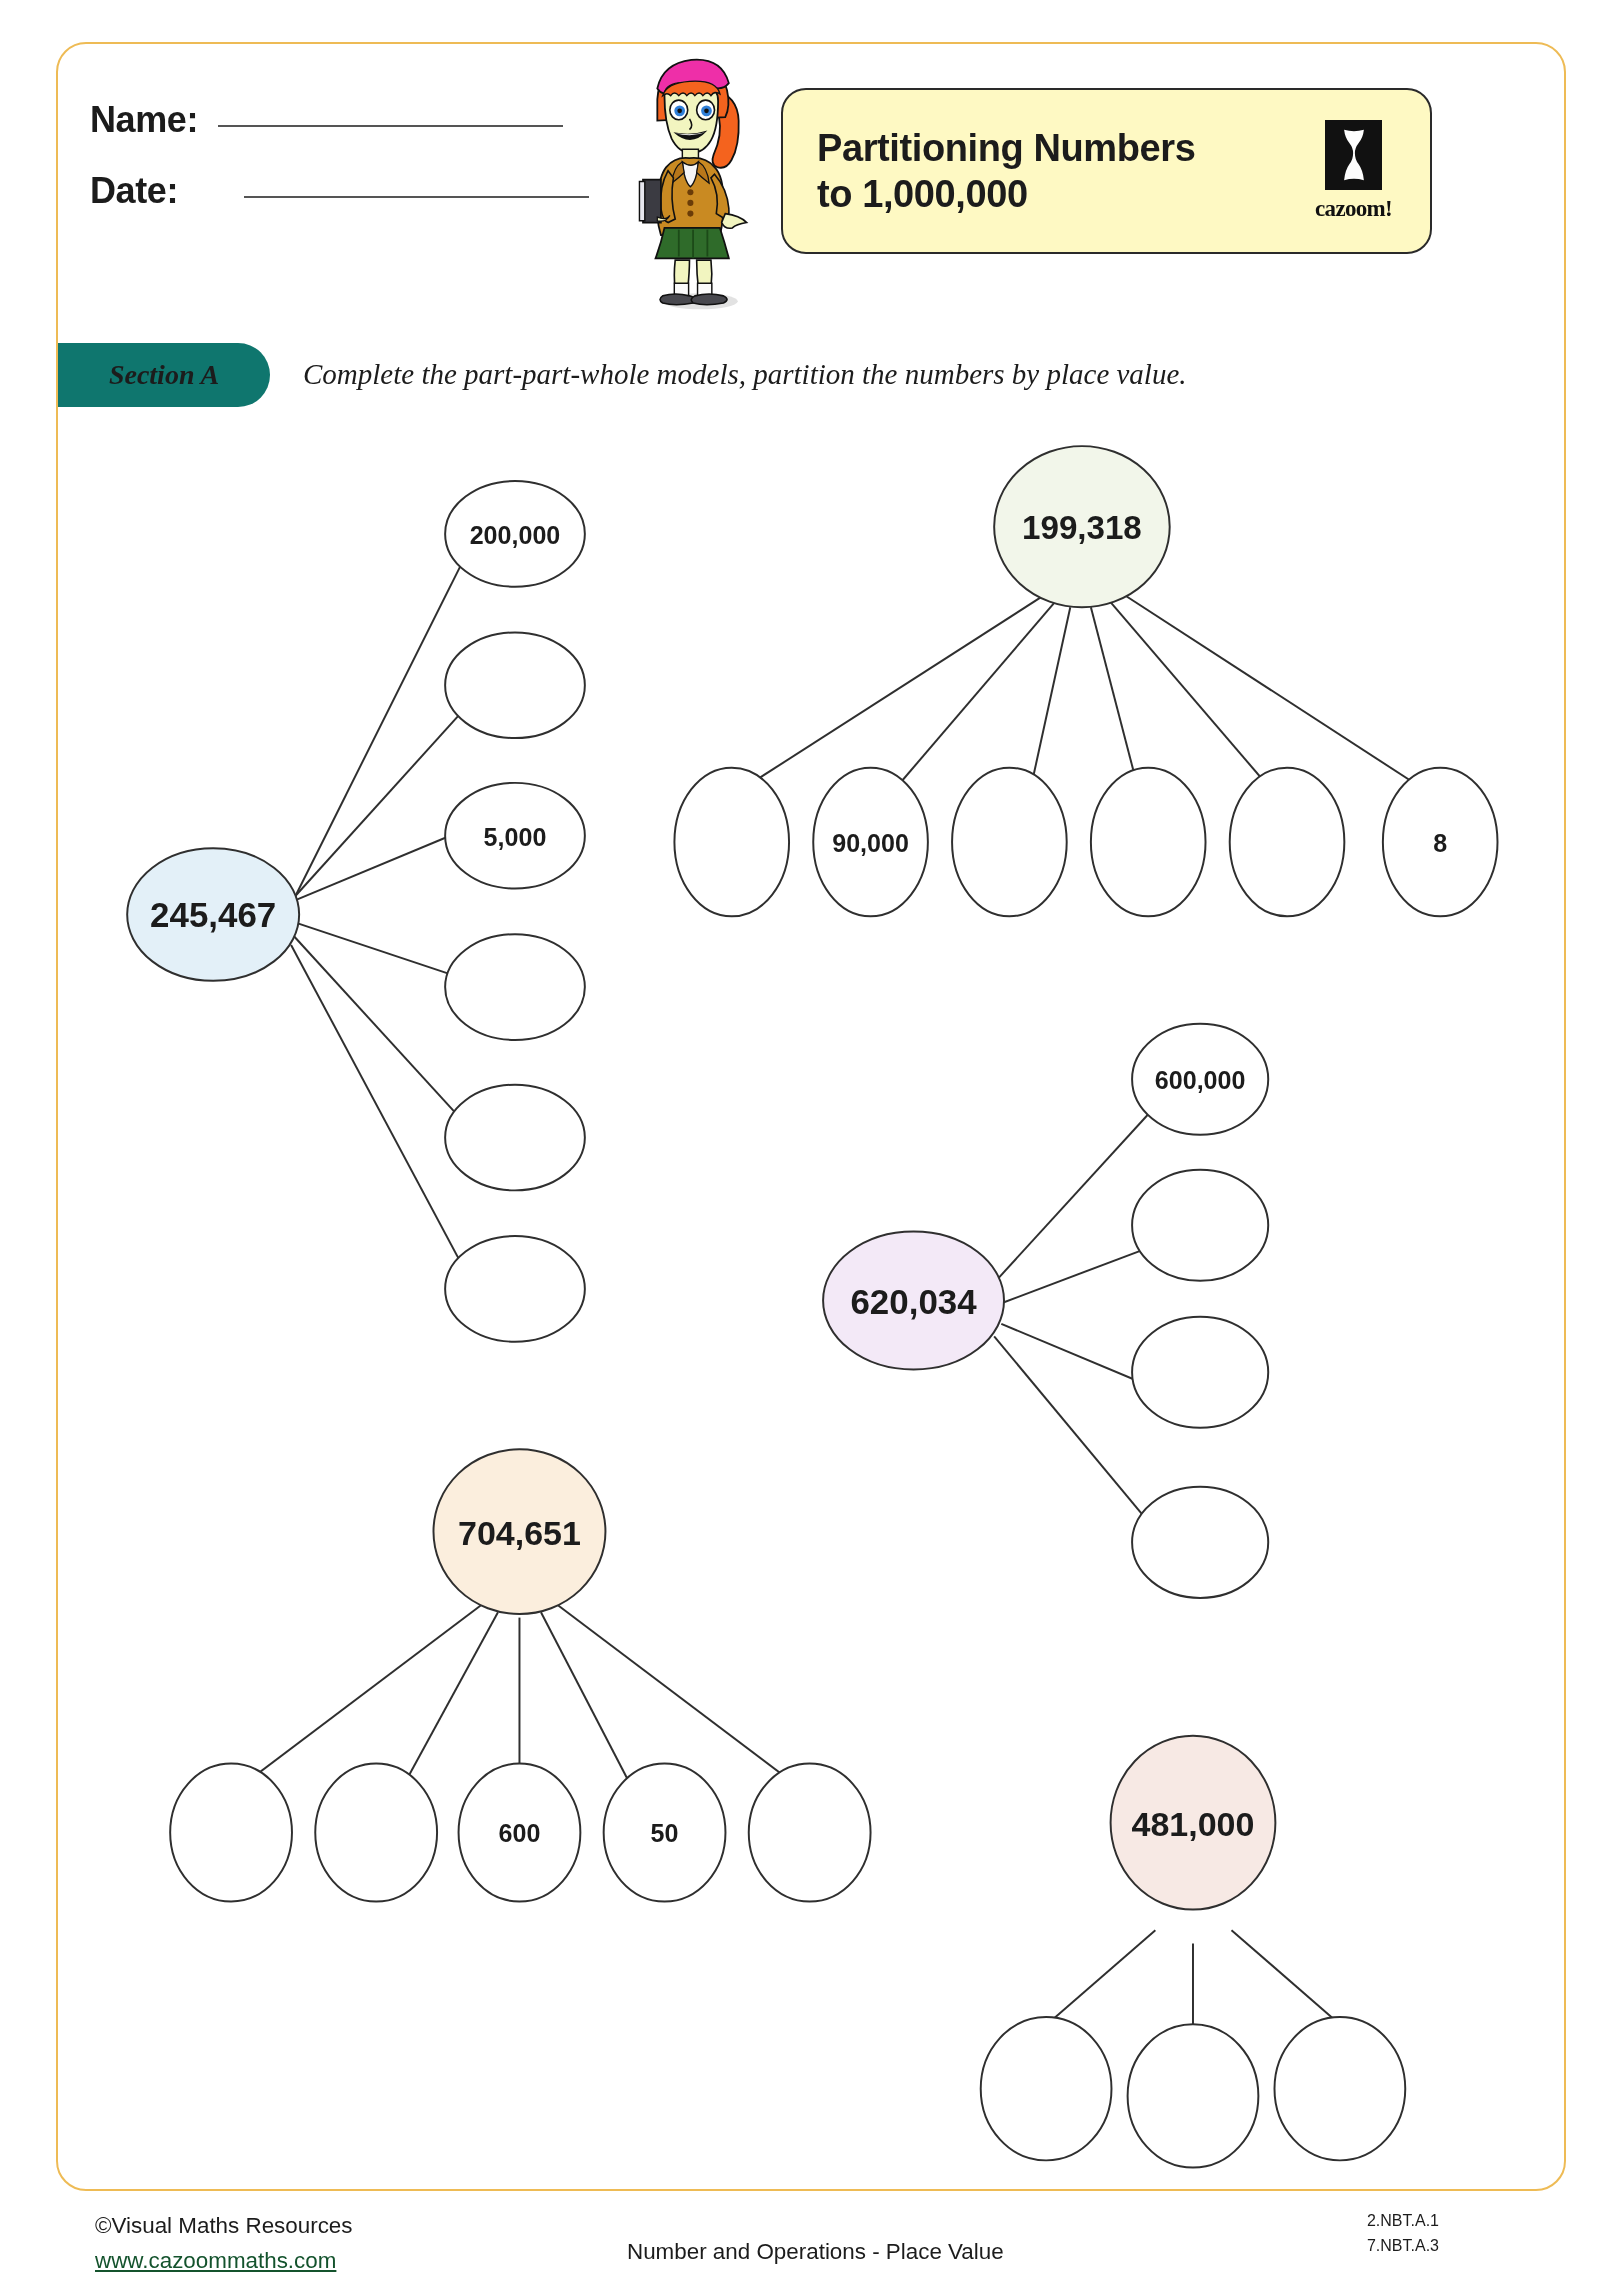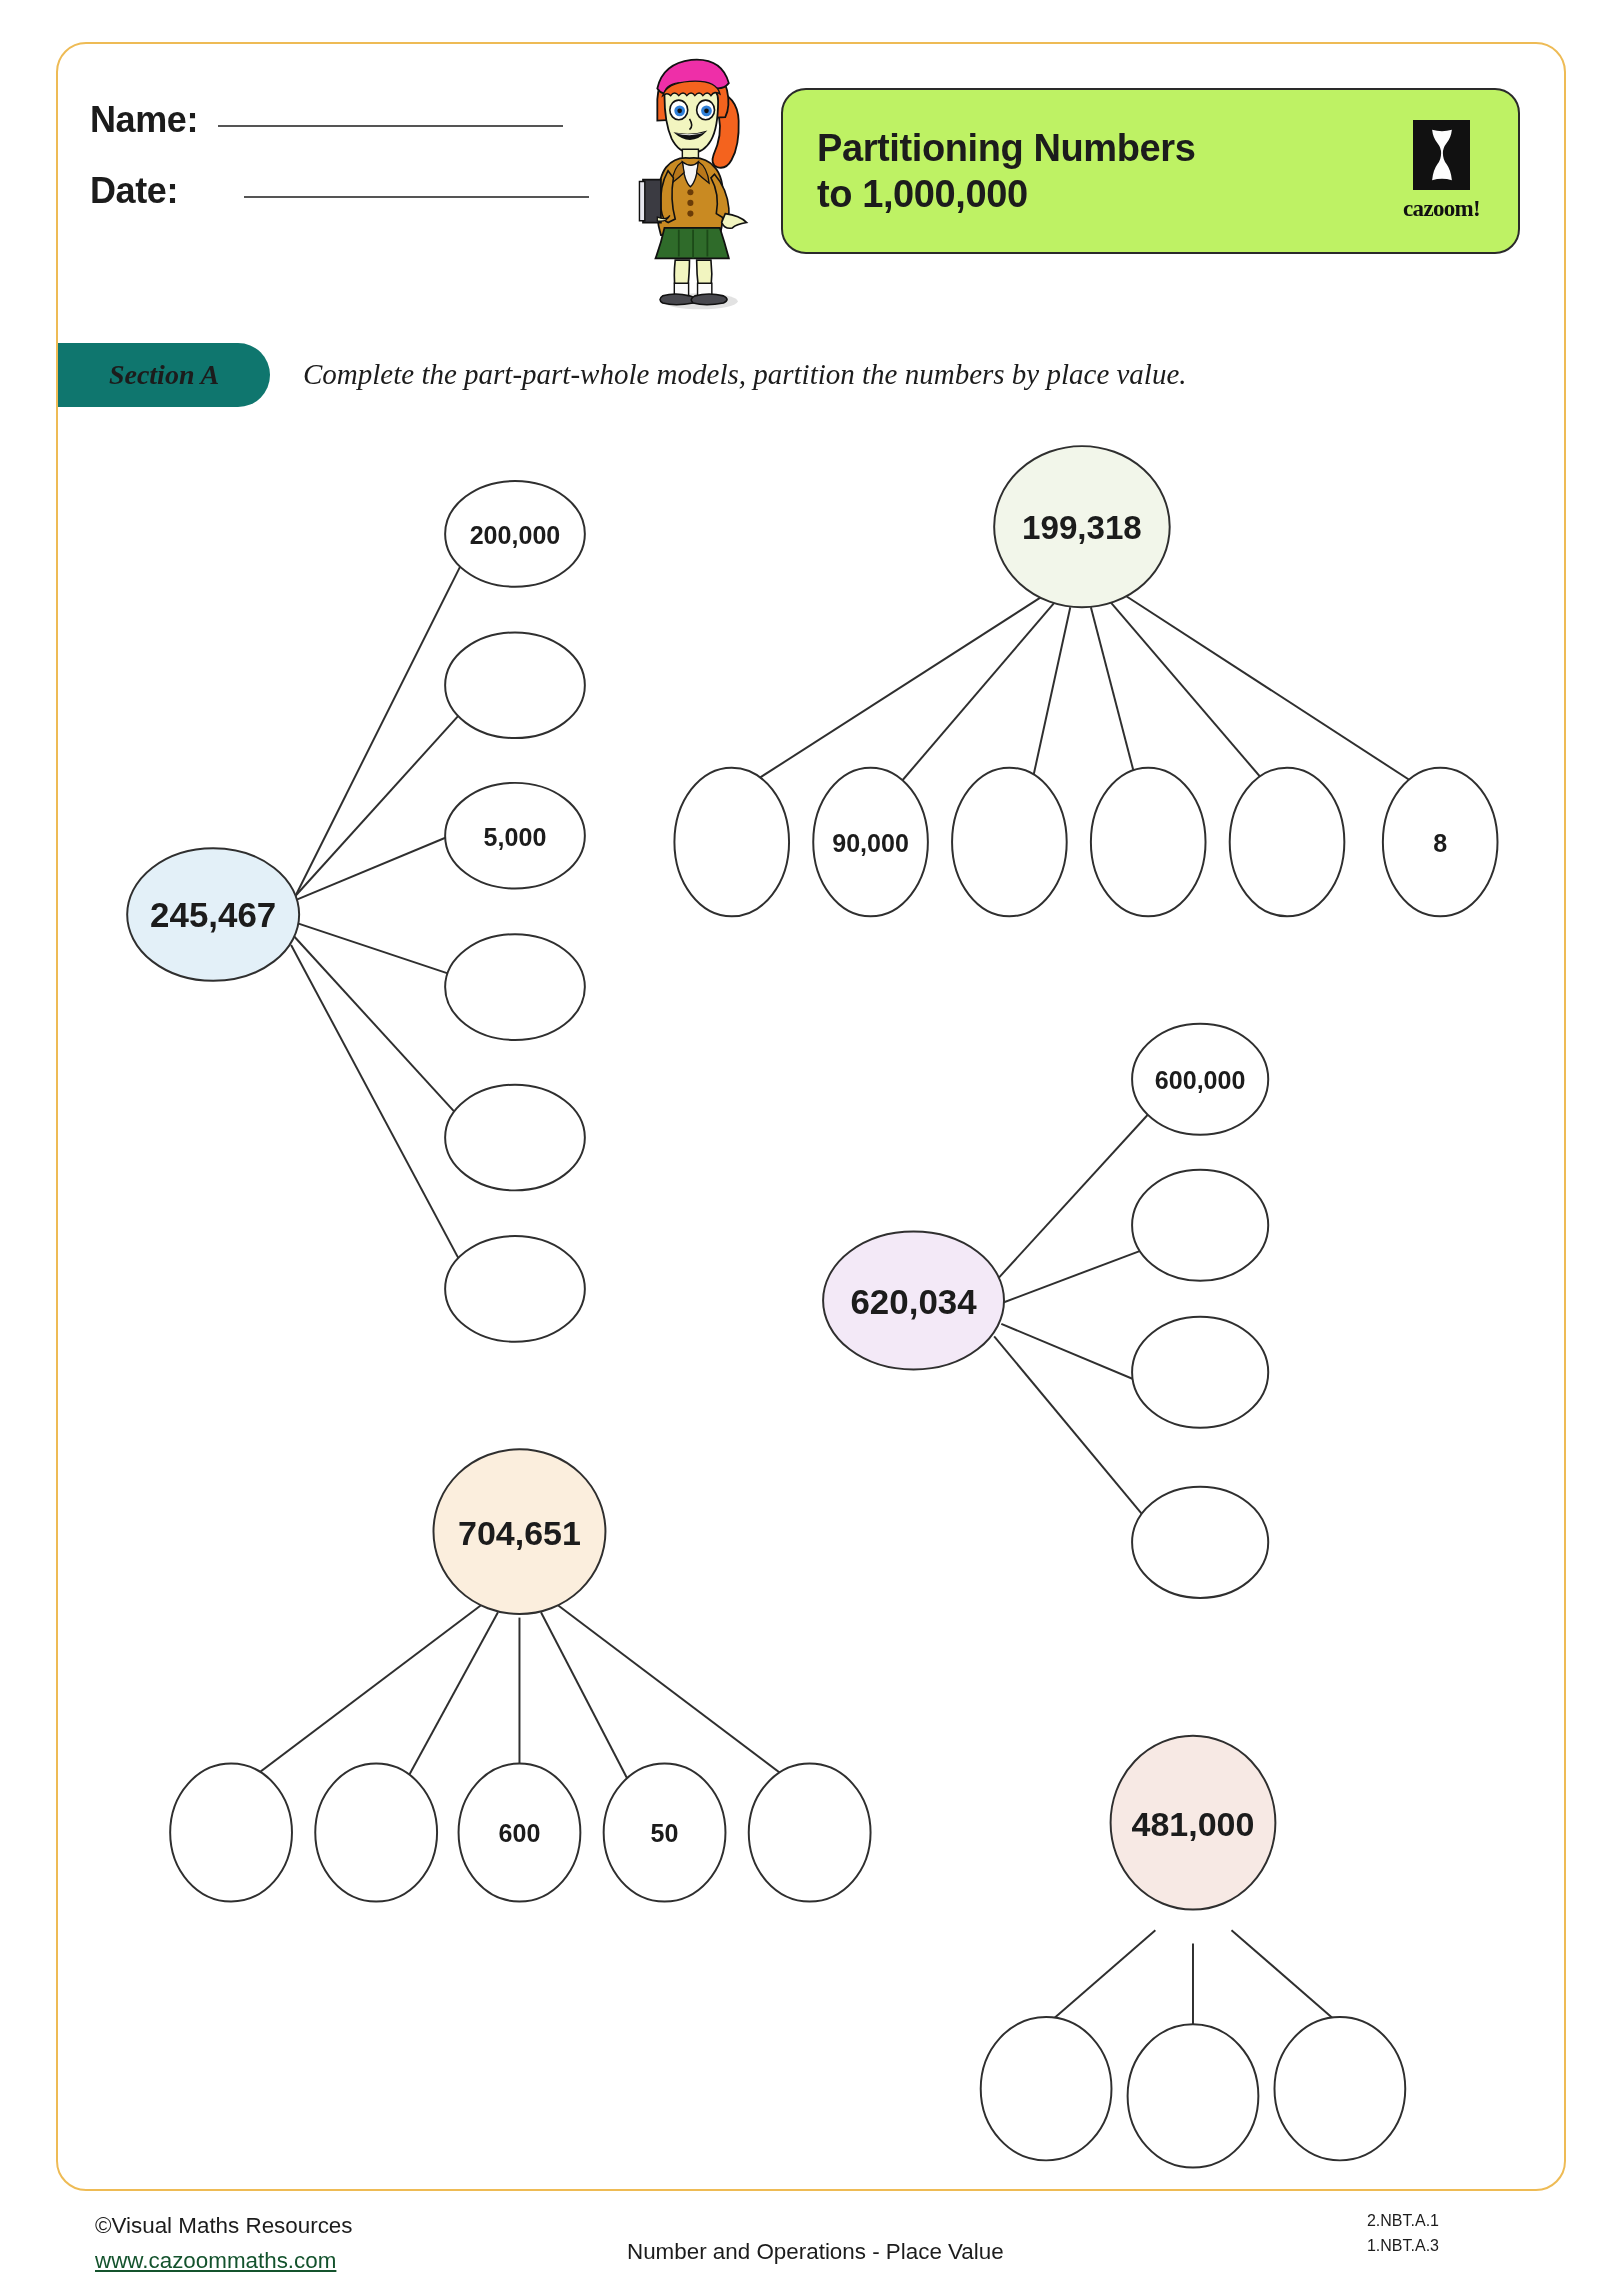--- a/index.html
+++ b/index.html
@@ -64,23 +64,23 @@
     top: 49px;
     width: 143px;
     height: 264px;
   }
 
   
   #title-card {
     position: absolute;
     left: 781px;
     top: 88px;
-    width: 739px;
+    width: 651px;
     height: 166px;
-    background: #bef264;
+    background: #fef9c3;
     border: 2.7px solid #2a2a2a;
     border-radius: 25px;
     box-sizing: border-box;
     display: flex;
     align-items: center;
     justify-content: space-between;
     padding: 0 27px 0 34px;
   }
   #title-text {
     font-size: 38px;
@@ -451,16 +451,16 @@
 </svg>
 
 <div id="footer">
   <div id="footer-left">
     <div>©Visual Maths Resources</div>
     <a id="footer-link" href="#">www.cazoommaths.com</a>
   </div>
   <div id="footer-center">Number and Operations - Place Value</div>
   <div id="footer-right">
     <div>2.NBT.A.1</div>
-    <div>1.NBT.A.3</div>
+    <div>7.NBT.A.3</div>
   </div>
 </div>
 
 
 </body></html>

